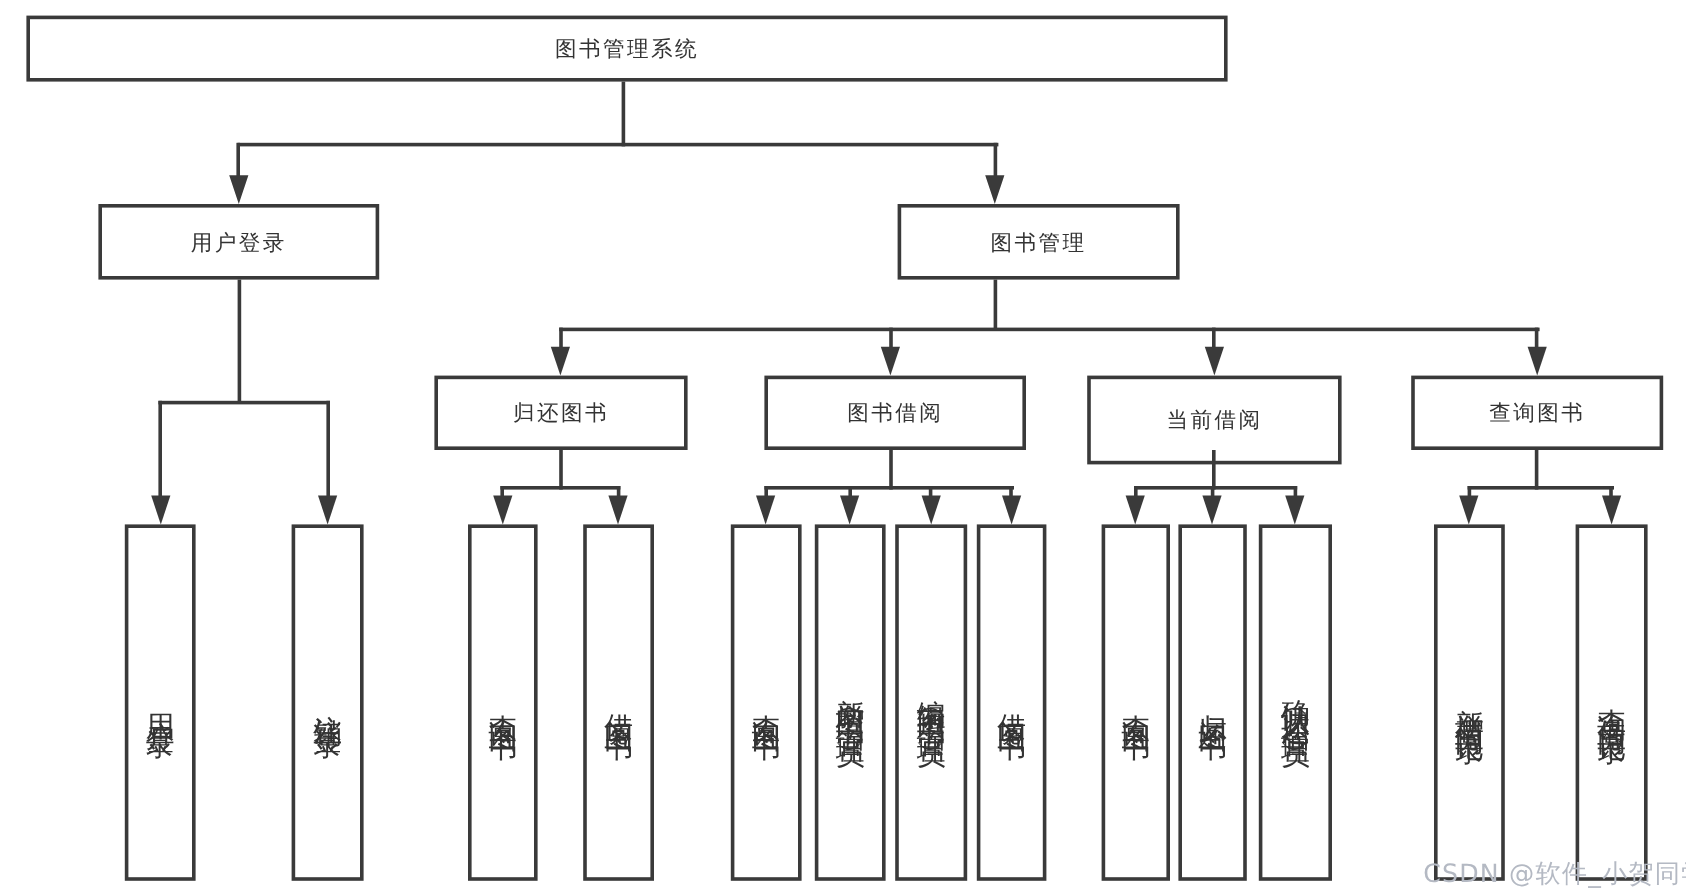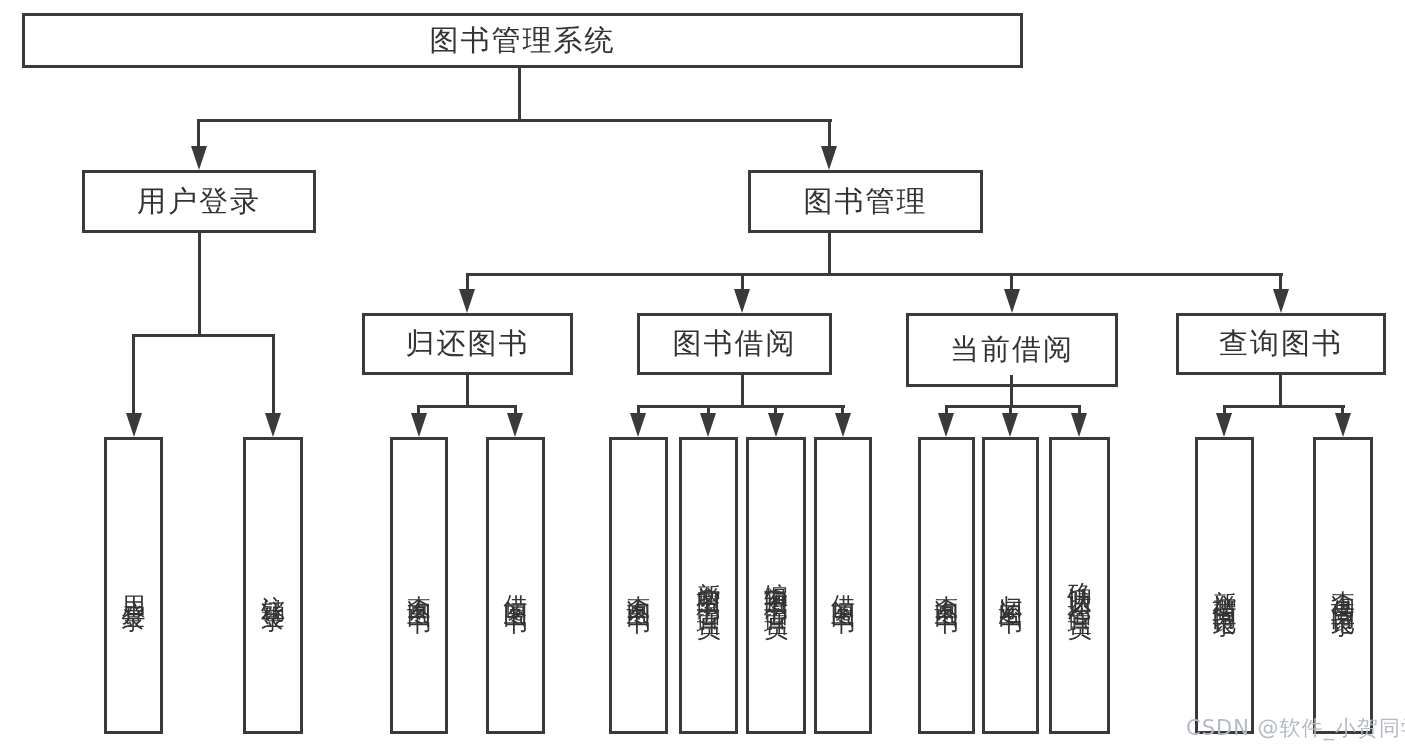--- a/index.html
+++ b/index.html
@@ -1,20 +1,20 @@
 <!DOCTYPE html>
 <html><head>
 <meta charset="utf-8">
 <style>
   html,body{margin:0;padding:0;background:#ffffff;}
   body{font-family:"DejaVu Sans","Liberation Sans",sans-serif;}
   #canvas{position:relative;width:1405px;height:747px;background:#ffffff;overflow:hidden;}
   .box{position:absolute;background:#ffffff;border:3px solid #3a3a3a;box-sizing:border-box;
        display:flex;align-items:center;justify-content:center;color:#333333;}
-  .box .t{font-size:29px;letter-spacing:2px;white-space:nowrap;}
+  .box .t{font-size:18px;letter-spacing:2px;white-space:nowrap;}
   .box .vt{writing-mode:vertical-rl;text-orientation:mixed;font-size:24px;
            letter-spacing:5px;line-height:1;white-space:nowrap;}
   .vl{position:absolute;width:3px;background:#3a3a3a;}
   .hl{position:absolute;height:3px;background:#3a3a3a;}
   .arrow{position:absolute;width:0;height:0;
          border-left:8px solid transparent;border-right:8px solid transparent;
          border-top:24px solid #3a3a3a;}
   .watermark{position:absolute;left:1186px;top:714px;font-size:21px;color:#b4b9c3;
              letter-spacing:1px;white-space:nowrap;}
 </style>
@@ -30,21 +30,21 @@
   <div class="box" style="left:82px;top:170px;width:234px;height:63px">
     <span class="t">用户登录</span>
   </div>
   <div class="box" style="left:748px;top:170px;width:235px;height:63px">
     <span class="t">图书管理</span>
   </div>
 
   <div class="box" style="left:362px;top:313px;width:211px;height:62px">
     <span class="t">归还图书</span>
   </div>
-  <div class="box" style="left:637px;top:313px;width:195px;height:62px">
+  <div class="box" style="left:637px;top:313px;width:218px;height:62px">
     <span class="t">图书借阅</span>
   </div>
   <div class="box" style="left:906px;top:313px;width:212px;height:74px">
     <span class="t">当前借阅</span>
   </div>
   <div class="box" style="left:1176px;top:313px;width:210px;height:62px">
     <span class="t">查询图书</span>
   </div>
 
   <div class="box" style="left:104px;top:437px;width:59px;height:297px">

